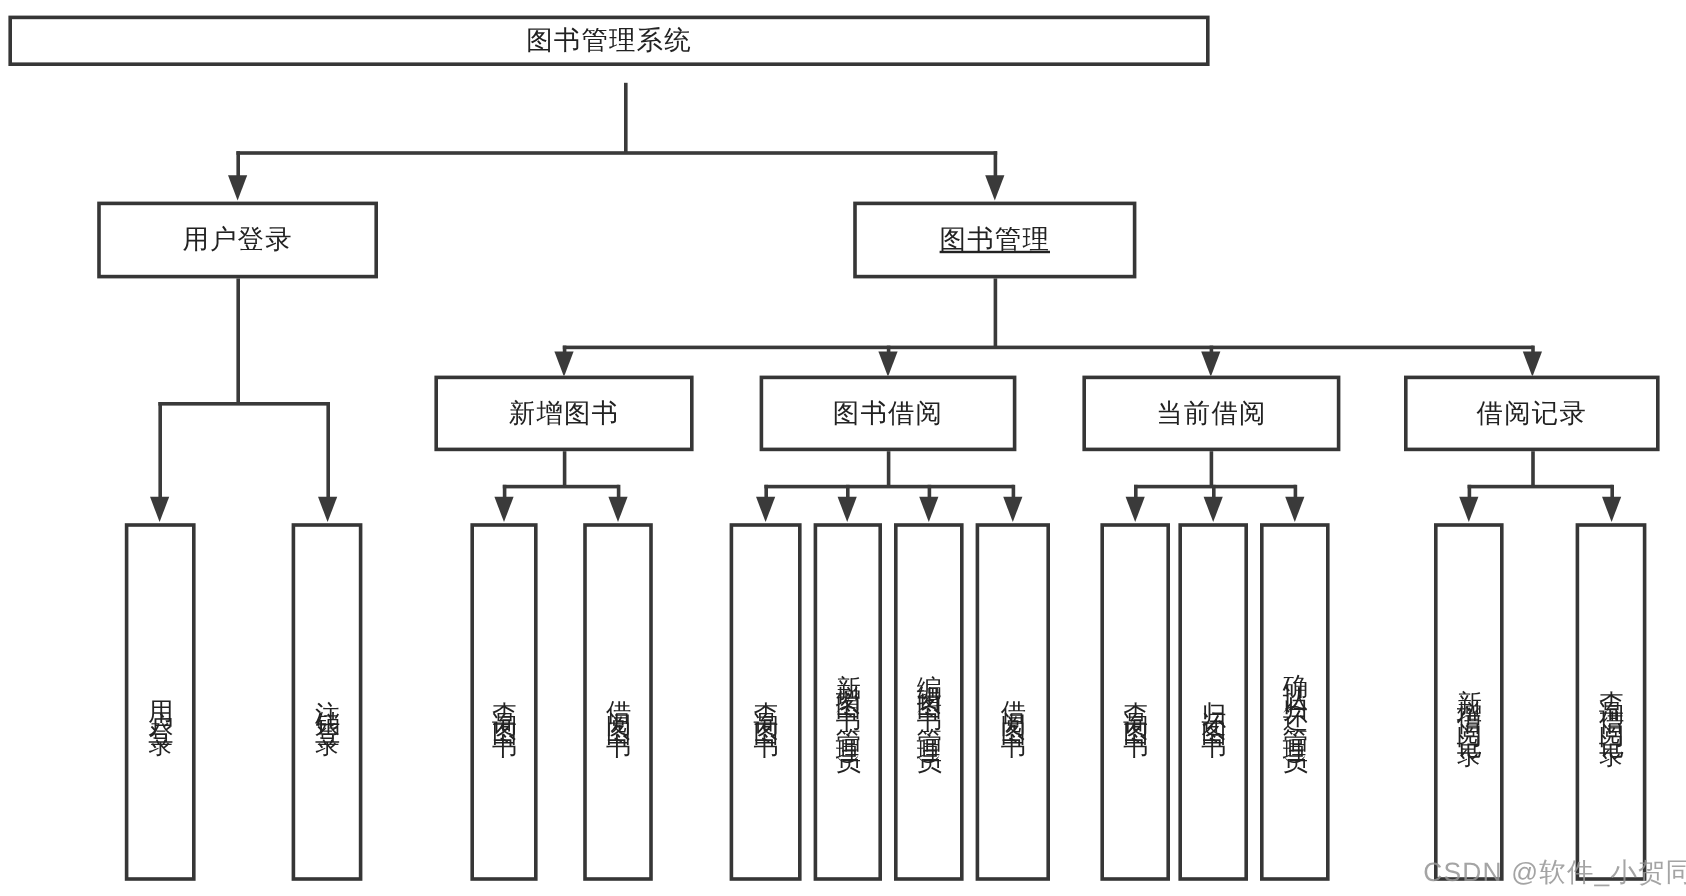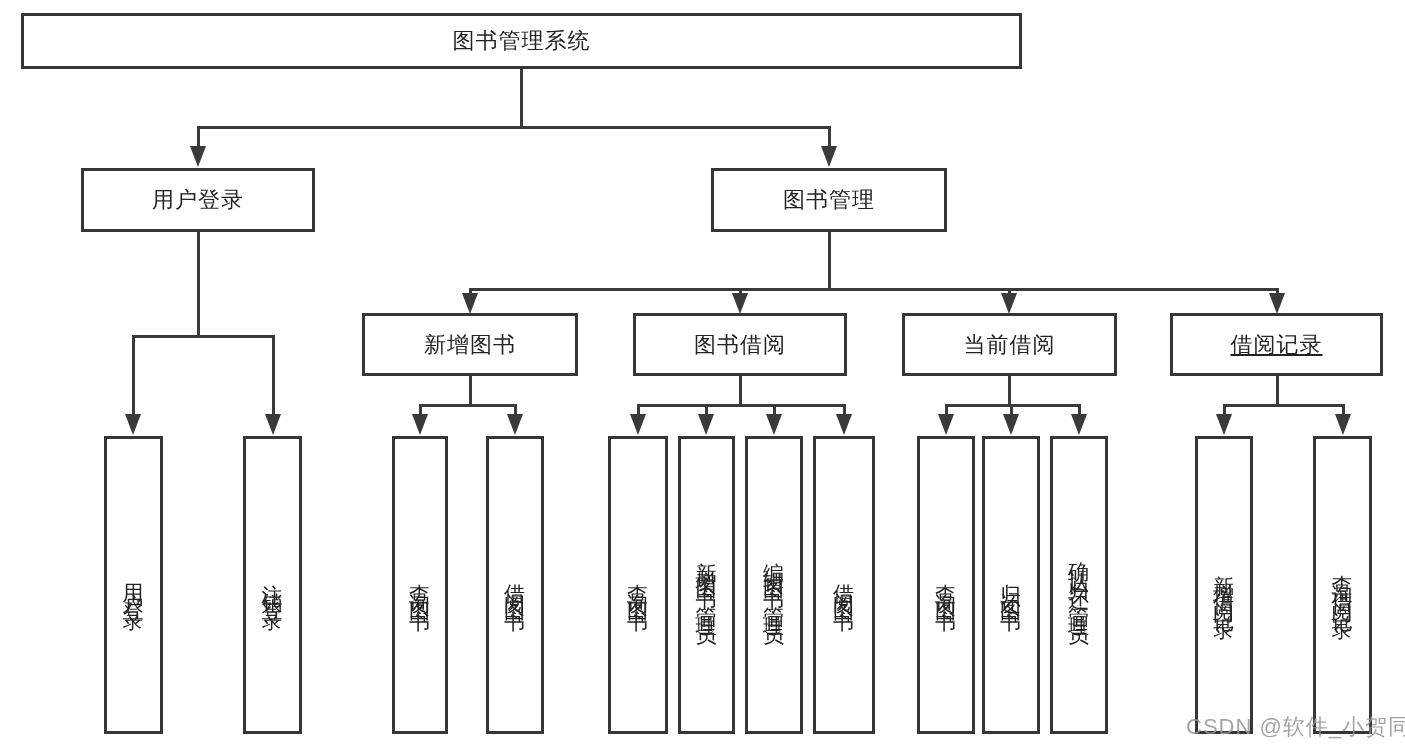--- a/index.html
+++ b/index.html
@@ -30,35 +30,35 @@
   .watermark{
     position:absolute;left:1186px;top:712px;z-index:10;
     font-size:22px;color:rgba(148,148,148,0.85);letter-spacing:1px;white-space:nowrap;
   }
 </style>
 </head>
 <body>
 
 <div id="canvas">
 
-  <div class="box" style="left:21px;top:13px;width:1001px;height:56px;">
+  <div class="box" style="left:7px;top:13px;width:1001px;height:42px;">
     <span>图书管理系统</span>
   </div>
 
   <div class="vline" style="left:520px;top:69px;height:59px;"></div>
   <div class="hline" style="left:197px;top:126px;width:634px;"></div>
   <div class="vline" style="left:197px;top:126px;height:24px;"></div>
   <div class="arrow" style="left:190px;top:146px;"></div>
   <div class="vline" style="left:828px;top:126px;height:24px;"></div>
   <div class="arrow" style="left:821px;top:146px;"></div>
 
   <div class="box" style="left:81px;top:168px;width:234px;height:64px;">
     <span>用户登录</span>
   </div>
-  <div class="box" style="left:711px;top:168px;width:236px;height:64px;">
+  <div class="box" style="left:711px;top:168px;width:236px;height:64px;text-decoration:underline;">
     <span>图书管理</span>
   </div>
 
   <div class="vline" style="left:197px;top:232px;height:105px;"></div>
   <div class="hline" style="left:132px;top:335px;width:142px;"></div>
   <div class="vline" style="left:132px;top:335px;height:83px;"></div>
   <div class="arrow" style="left:125px;top:414px;"></div>
   <div class="vline" style="left:272px;top:335px;height:83px;"></div>
   <div class="arrow" style="left:265px;top:414px;"></div>
 
@@ -75,21 +75,21 @@
 
   <div class="box" style="left:362px;top:313px;width:216px;height:63px;">
     <span>新增图书</span>
   </div>
   <div class="box" style="left:633px;top:313px;width:214px;height:63px;">
     <span>图书借阅</span>
   </div>
   <div class="box" style="left:902px;top:313px;width:215px;height:63px;">
     <span>当前借阅</span>
   </div>
-  <div class="box" style="left:1170px;top:313px;width:213px;height:63px;text-decoration:underline;">
+  <div class="box" style="left:1170px;top:313px;width:213px;height:63px;">
     <span>借阅记录</span>
   </div>
 
   <div class="vline" style="left:469px;top:376px;height:30px;"></div>
   <div class="hline" style="left:419px;top:404px;width:97px;"></div>
   <div class="vline" style="left:419px;top:404px;height:14px;"></div>
   <div class="arrow" style="left:412px;top:414px;"></div>
   <div class="vline" style="left:514px;top:404px;height:14px;"></div>
   <div class="arrow" style="left:507px;top:414px;"></div>
 

